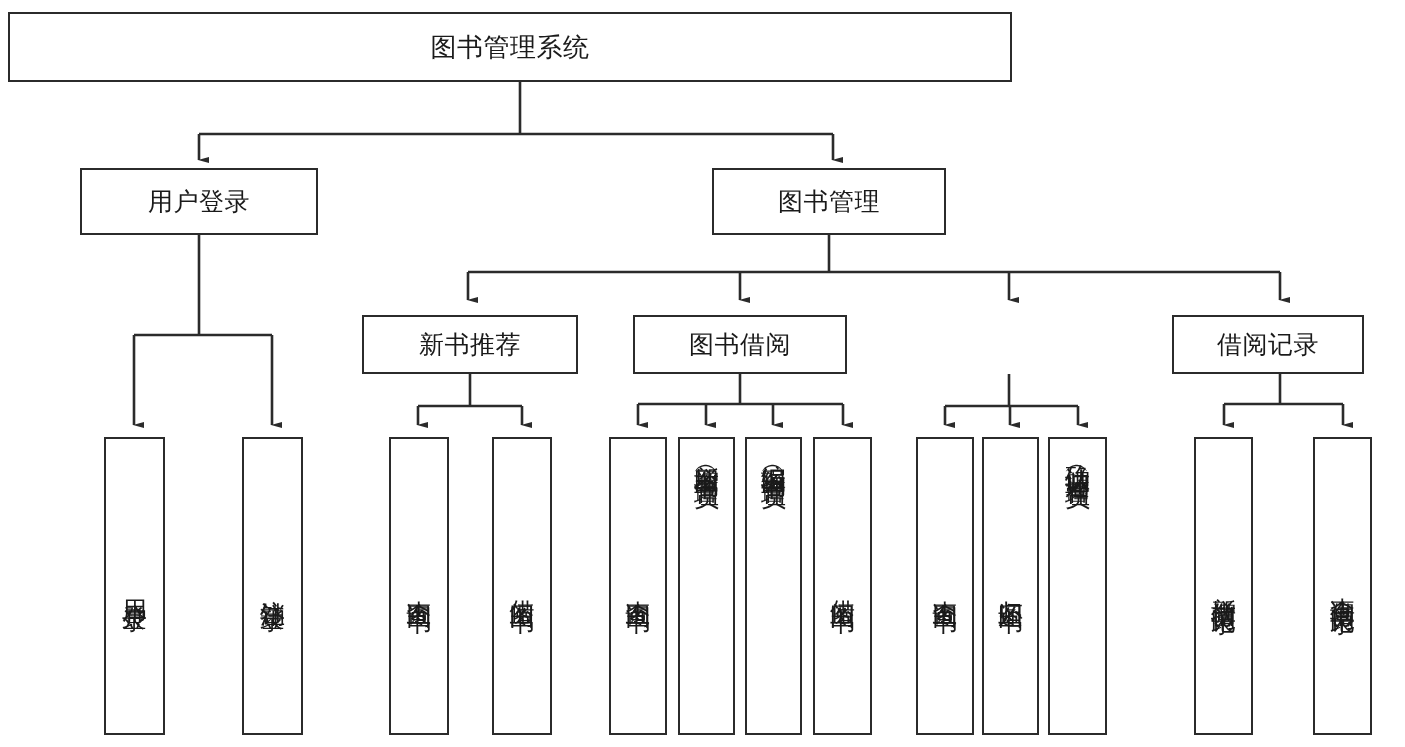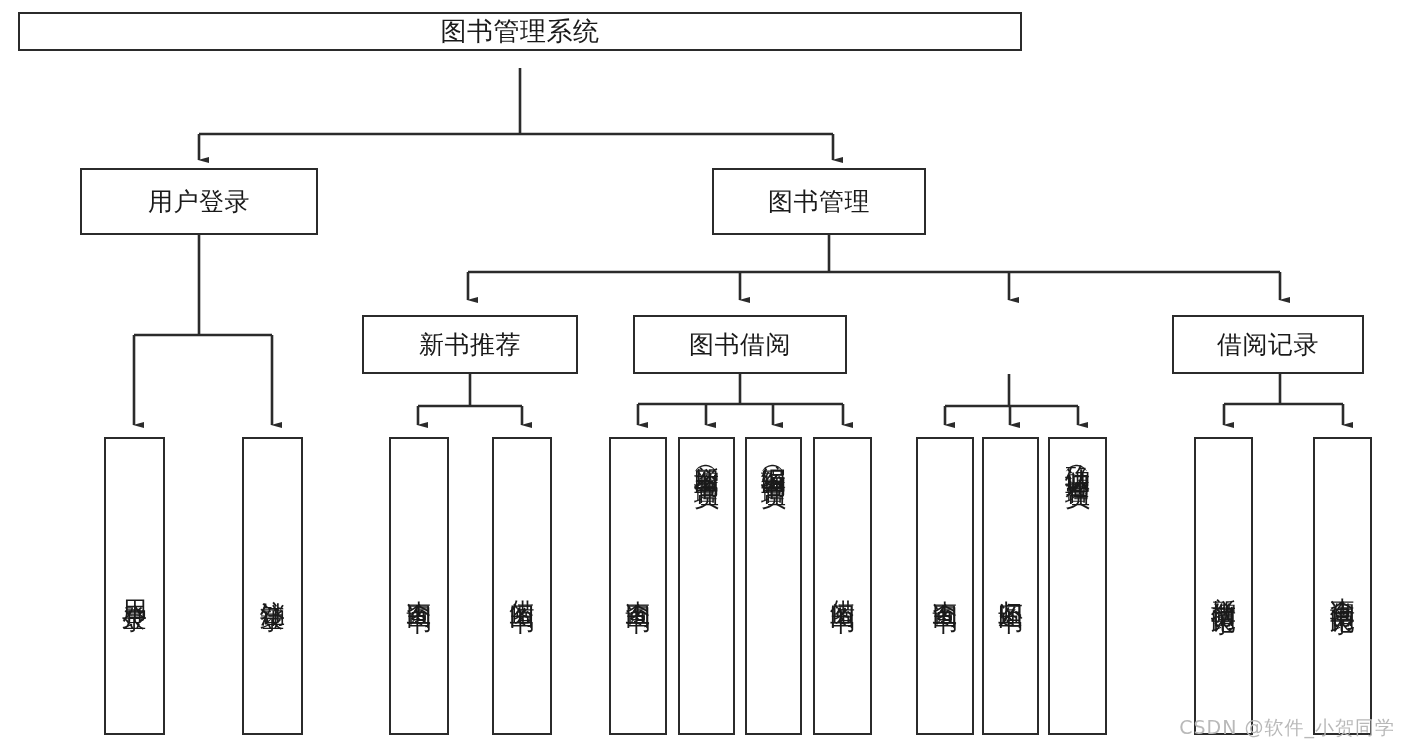--- a/index.html
+++ b/index.html
@@ -123,28 +123,28 @@
       <path d="M1010,406 L1010,425" marker-end="url(#arw)"></path>
       <path d="M1078,406 L1078,425" marker-end="url(#arw)"></path>
 
       <path d="M1280,374 L1280,404"></path>
       <path d="M1224,404 L1343,404"></path>
       <path d="M1224,404 L1224,425" marker-end="url(#arw)"></path>
       <path d="M1343,404 L1343,425" marker-end="url(#arw)"></path>
     </g>
   </svg>
 
-  <div class="node horiz root" style="left:18px; top:12px; width:1004px; height:39px;">
+  <div class="node horiz root" style="left:8px; top:12px; width:1004px; height:70px;">
     <span class="lbl">图书管理系统</span>
   </div>
 
   <div class="node horiz" style="left:80px; top:168px; width:238px; height:67px;">
     <span class="lbl">用户登录</span>
   </div>
-  <div class="node horiz" style="left:712px; top:168px; width:214px; height:67px;">
+  <div class="node horiz" style="left:712px; top:168px; width:234px; height:67px;">
     <span class="lbl">图书管理</span>
   </div>
 
   <div class="node horiz" style="left:633px; top:315px; width:214px; height:59px;">
     <span class="lbl">图书借阅</span>
   </div>
   <div class="node horiz" style="left:362px; top:315px; width:216px; height:59px;">
     <span class="lbl">新书推荐</span>
   </div>
   <div class="node horiz" style="left:1172px; top:315px; width:192px; height:59px;">
@@ -188,14 +188,13 @@
     <span class="lbl">确认归还（管理员）</span>
   </div>
 
   <div class="node vert centered" style="left:1194px; top:437px; width:59px; height:298px;">
     <span class="lbl">新增借阅记录</span>
   </div>
   <div class="node vert centered" style="left:1313px; top:437px; width:59px; height:298px;">
     <span class="lbl">查询借阅记录</span>
   </div>
 
-  <div class="watermark">CSDN @软件_小贺同学</div>
 </div>
 
 </body></html>

